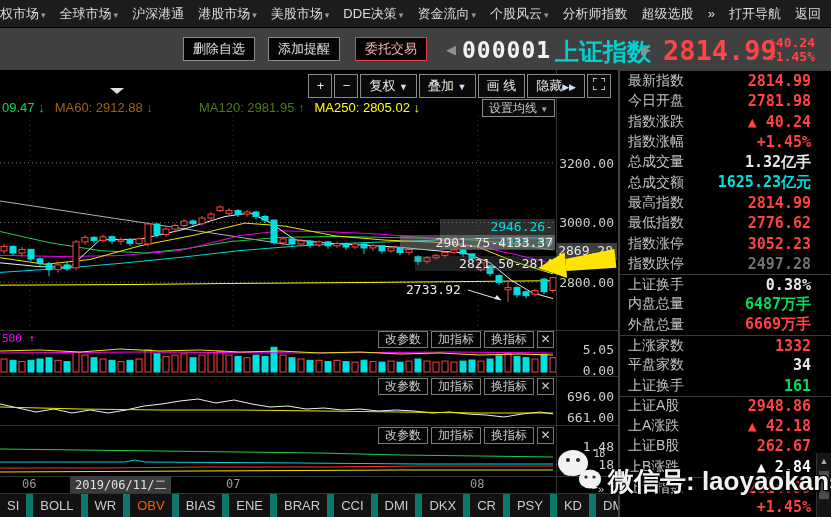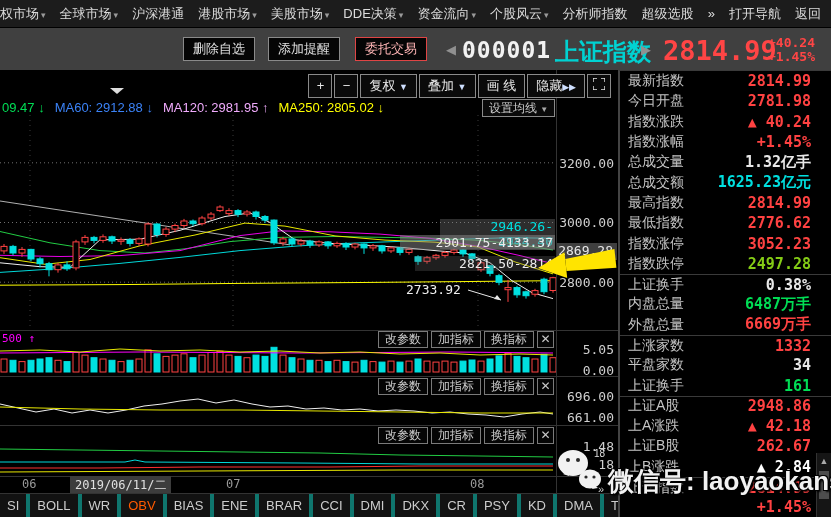--- a/index.html
+++ b/index.html
@@ -81,21 +81,21 @@
   
   #date-row { position:absolute; left:0; top:406px; width:618px; height:17px; }
   .dtick { position:absolute; top:1px; color:#999; font-size:12px;
            font-family:"DejaVu Sans Mono", monospace; }
   #date-box { position:absolute; left:70px; top:0; background:#3c3c3c; color:#e0e0e0;
               font-size:12px; padding:1px 5px; font-family:"DejaVu Sans Mono", monospace; }
 
   
   #tabbar { position:absolute; left:0; top:423px; width:618px; height:24px; background:#121212;
             border-top:1px solid #333; display:flex; align-items:stretch; }
-  .tab { color:#cccccc; font-size:13px; padding:4px 7px 0 7px; border-right:4px solid #0f766e;
+  .tab { color:#cccccc; font-size:13px; padding:4px 7px 0 7px; border-right:7px solid #0f766e;
          white-space:nowrap; }
   .tab.active { color:#ff5a00; }
   .tab.more { color:#bbb; }
   .tab.tpl { background:#4a4a4a; color:#e0e0e0; border-right:none; }
   #blank-box { width:27px; height:15px; background:#e2e2e2; margin-top:4px; }
   #tab-marker { position:absolute; left:110px; top:18px; width:0; height:0; z-index:2;
                 border-left:7px solid transparent; border-right:7px solid transparent;
                 border-top:6px solid #ddd; }
 
   
@@ -166,22 +166,22 @@
       <button class="cbtn"><span>隐藏</span><span class="dd">▶▶</span></button>
       <button class="cbtn sq">
         <svg width="12" height="12" viewBox="0 0 12 12">
           <path d="M0 4V0h4M8 0h4v4M12 8v4H8M4 12H0V8" fill="none" stroke="#e8e8e8" stroke-width="1.4"></path>
         </svg>
       </button>
     </div>
 
     <div id="ma-row">
         <span style="color: rgb(0, 221, 85);">09.47 ↓</span>
-        <span style="color: #3b82f6;">MA60: 2912.88 ↓</span>
-        <span style="color: #f0abfc;">MA120: 2981.95 ↑</span>
+        <span style="color: #a16207;">MA60: 2912.88 ↓</span>
+        <span style="color: #4d7c0f; margin-left: 36px;">MA120: 2981.95 ↑</span>
         <span style="color: rgb(255, 255, 0);">MA250: 2805.02 ↓</span>
       </div>
     <button id="ma-settings"><span>设置均线</span> <span class="dd">▼</span></button>
 
     <svg id="kline" class="pane" style="top:45px" width="556" height="215">
         <line x1="0" y1="47.8" x2="556" y2="47.8" stroke="#6f6f6f" stroke-width="1" stroke-dasharray="1,3"></line>
         <line x1="0" y1="107.5" x2="556" y2="107.5" stroke="#6f6f6f" stroke-width="1" stroke-dasharray="1,3"></line>
         <line x1="0" y1="167.2" x2="556" y2="167.2" stroke="#6f6f6f" stroke-width="1" stroke-dasharray="1,3"></line>
         <line x1="30" y1="0" x2="30" y2="215" stroke="#3a3a3a" stroke-width="1" stroke-dasharray="1,4"></line>
         <line x1="233" y1="0" x2="233" y2="215" stroke="#3a3a3a" stroke-width="1" stroke-dasharray="1,4"></line>
@@ -508,21 +508,21 @@
       <div class="qrow">
         <span class="qlabel">最低指数</span>
         <span class="qvalue" style="color: rgb(255, 66, 66);">2776.62</span>
       </div>
       <div class="qrow">
         <span class="qlabel">指数涨停</span>
         <span class="qvalue" style="color: rgb(255, 66, 66);">3052.23</span>
       </div>
       <div class="qrow">
         <span class="qlabel">指数跌停</span>
-        <span class="qvalue" style="color: #84cc16; margin-left: 12px;">2497.28</span>
+        <span class="qvalue" style="color: #737373; margin-left: 12px;">2497.28</span>
       </div>
       <div class="qrow sep">
         <span class="qlabel">上证换手</span>
         <span class="qvalue" style="color: rgb(232, 232, 232);">0.38%</span>
       </div>
       <div class="qrow">
         <span class="qlabel">内盘总量</span>
         <span class="qvalue" style="color: rgb(0, 221, 85);">6487万手</span>
       </div>
       <div class="qrow">

